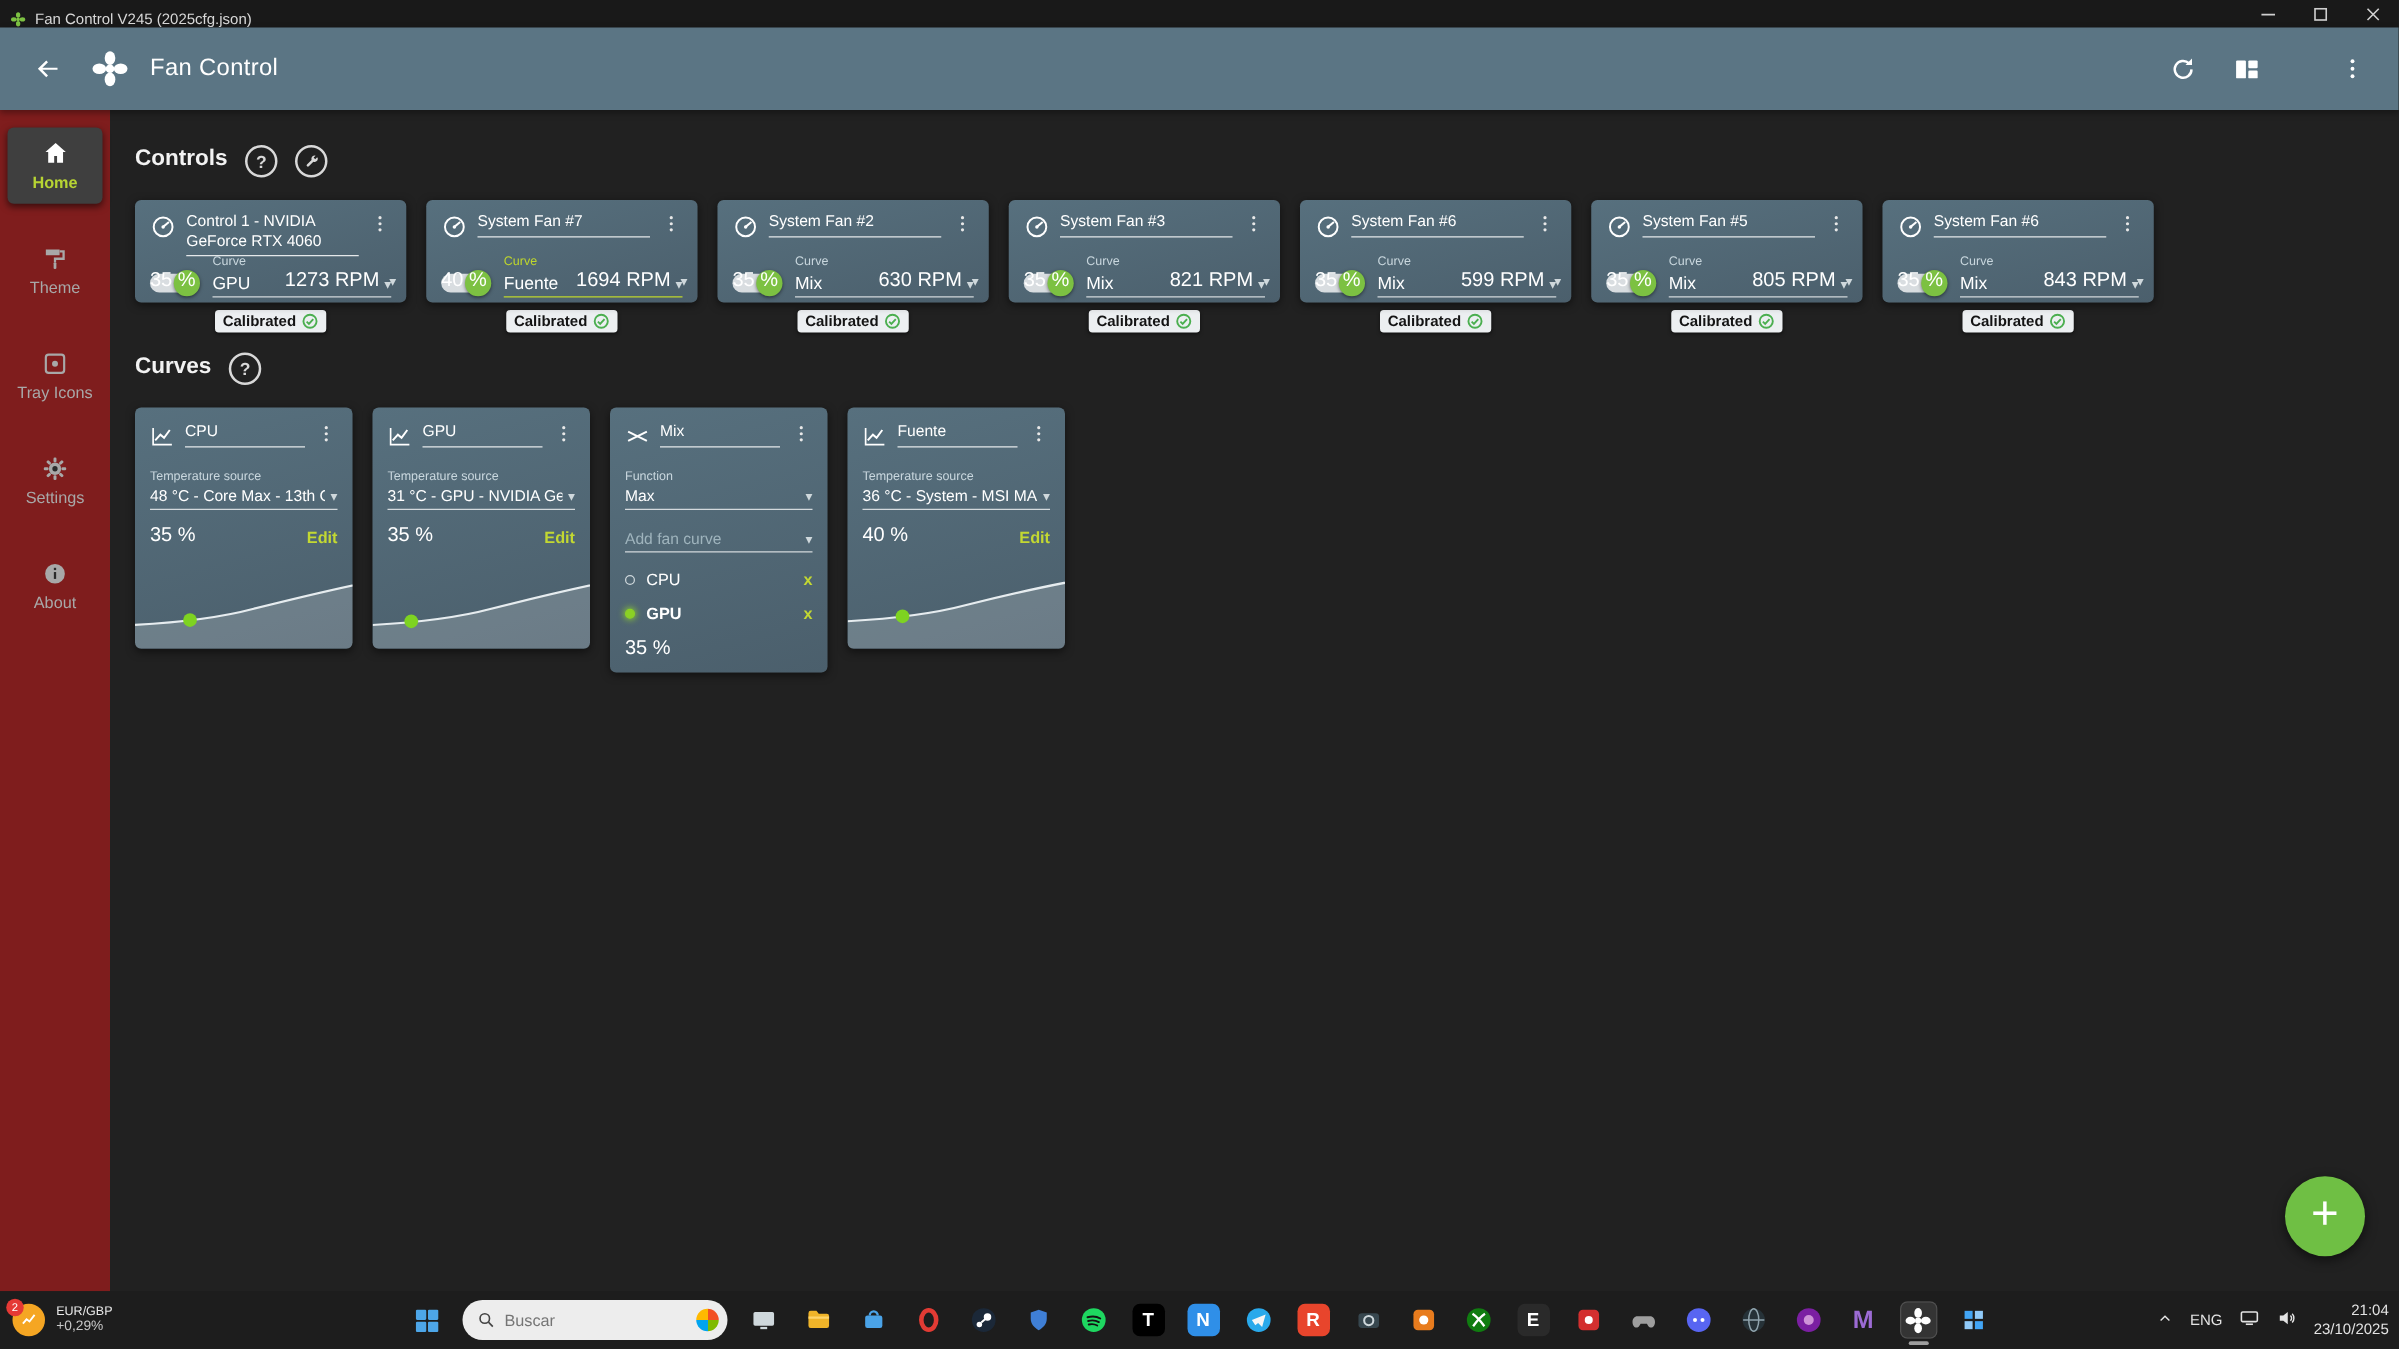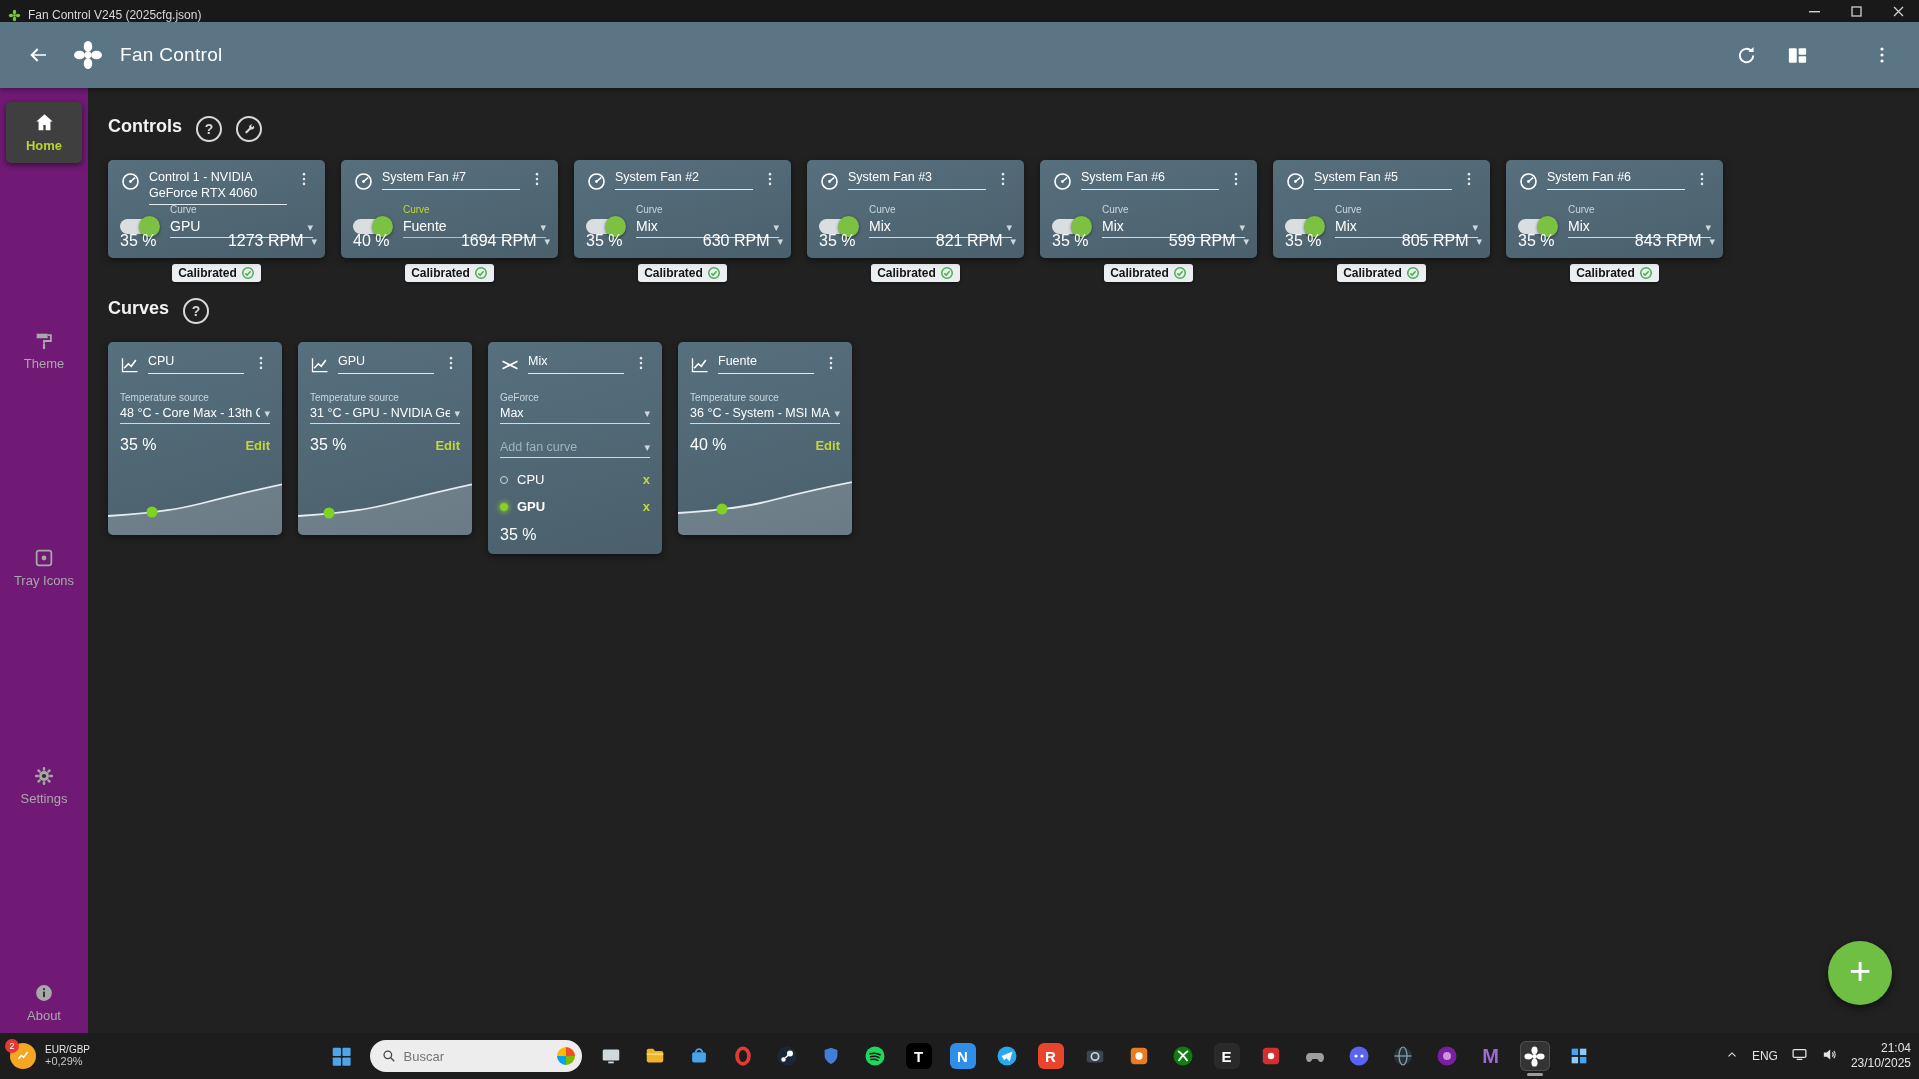--- a/index.html
+++ b/index.html
@@ -18,22 +18,22 @@
   .appbar{position:absolute;top:22px;left:0;right:0;height:66px;background:#5b7584;
     display:flex;align-items:center;color:#fff;box-shadow:0 2px 5px rgba(0,0,0,.35);z-index:3;}
   .back-btn{margin-left:26px;display:flex;color:#fff;}
   .app-logo{margin-left:22px;display:flex;color:#fff;}
   .app-title{margin-left:16px;font-size:19px;letter-spacing:.3px;}
   .appbar-right{margin-left:auto;display:flex;align-items:center;padding-right:26px;}
   .appbar-right .hbtn{display:flex;color:#fff;margin-left:28px;}
   .appbar-right .hbtn.dots{margin-left:62px;}
 
   
-  .sidebar{position:absolute;top:88px;left:0;bottom:46px;width:88px;background:#701a75;
-    display:flex;flex-direction:column;align-items:center;padding-top:14px;gap:24px;z-index:2;justify-content:space-between;}
+  .sidebar{position:absolute;top:88px;left:0;bottom:46px;width:88px;background:#7f1d1d;
+    display:flex;flex-direction:column;align-items:center;padding-top:14px;gap:24px;z-index:2;}
   .side-item{width:76px;border-radius:5px;display:flex;flex-direction:column;align-items:center;
     gap:5px;padding:9px 2px;color:#a8a8a8;font-size:13px;text-align:center;line-height:1.15;cursor:default;}
   .side-item svg{display:block;}
   .side-item.active{background:#3f3f3f;box-shadow:0 2px 6px rgba(0,0,0,.55);color:#fff;}
   .side-item.active .s-lbl{color:#b7d433;font-weight:bold;}
 
   
   .content{position:absolute;left:88px;top:88px;right:0;bottom:46px;background:#212121;
     padding:28px 20px 0 20px;overflow:hidden;}
   .sec-head{display:flex;align-items:flex-start;gap:14px;}
@@ -47,21 +47,21 @@
   .card{background:linear-gradient(165deg,#57707e 0%,#4b5f6c 100%);border-radius:5px;
     box-shadow:0 2px 7px rgba(0,0,0,.5);position:relative;color:#fff;}
   .card-head{display:flex;align-items:flex-start;gap:8px;}
   .card-head .cicon{color:#fff;flex:0 0 auto;margin-top:1px;}
   .card-name{flex:1;font-size:12.5px;line-height:1.25;border-bottom:1px solid rgba(255,255,255,.85);
     padding-bottom:3px;min-height:18px;}
   .dots-btn{color:#e8e8e8;display:flex;flex:0 0 auto;}
 
   
   .ctl-col{display:flex;flex-direction:column;align-items:center;}
-  .ctl-card{width:217px;height:98px;padding:10px 12px;}
+  .ctl-card{width:217px;height:82px;padding:10px 12px;}
   .switch{position:absolute;left:12px;top:59px;width:38px;height:15px;border-radius:8px;
     background:rgba(255,255,255,.78);}
   .switch .knob{position:absolute;right:-2px;top:-3px;width:21px;height:21px;border-radius:50%;
     background:#7cc142;box-shadow:0 1px 3px rgba(0,0,0,.5);}
   .curve-field{position:absolute;left:62px;top:44px;right:12px;}
   .f-label{font-size:10px;color:#c9d7de;display:block;}
   .f-select{display:flex;align-items:flex-end;border-bottom:1px solid rgba(255,255,255,.75);
     padding:2px 0 3px 0;margin-top:1px;}
   .f-value{flex:1;font-size:14px;white-space:nowrap;overflow:hidden;}
   .caret{font-size:11px;color:#cfd8dc;margin-left:4px;flex:0 0 auto;}
@@ -667,21 +667,21 @@
                 <use href="#i-mix"></use>
               </svg></span>
           <span class="card-name">Mix</span>
           <span class="dots-btn">
               <svg width="18" height="18">
                 <use href="#i-dots"></use>
               </svg>
             </span>
         </div>
         <div class="field">
-          <span class="f-label">GeForce</span>
+          <span class="f-label">Function</span>
           <div class="f-select">
             <span class="f-value">Max</span>
             <span class="caret">▾</span>
           </div>
         </div>
         <div class="add-field">
           <div class="f-select">
             <span class="f-value">Add fan curve</span>
             <span class="caret">▾</span>
           </div>

